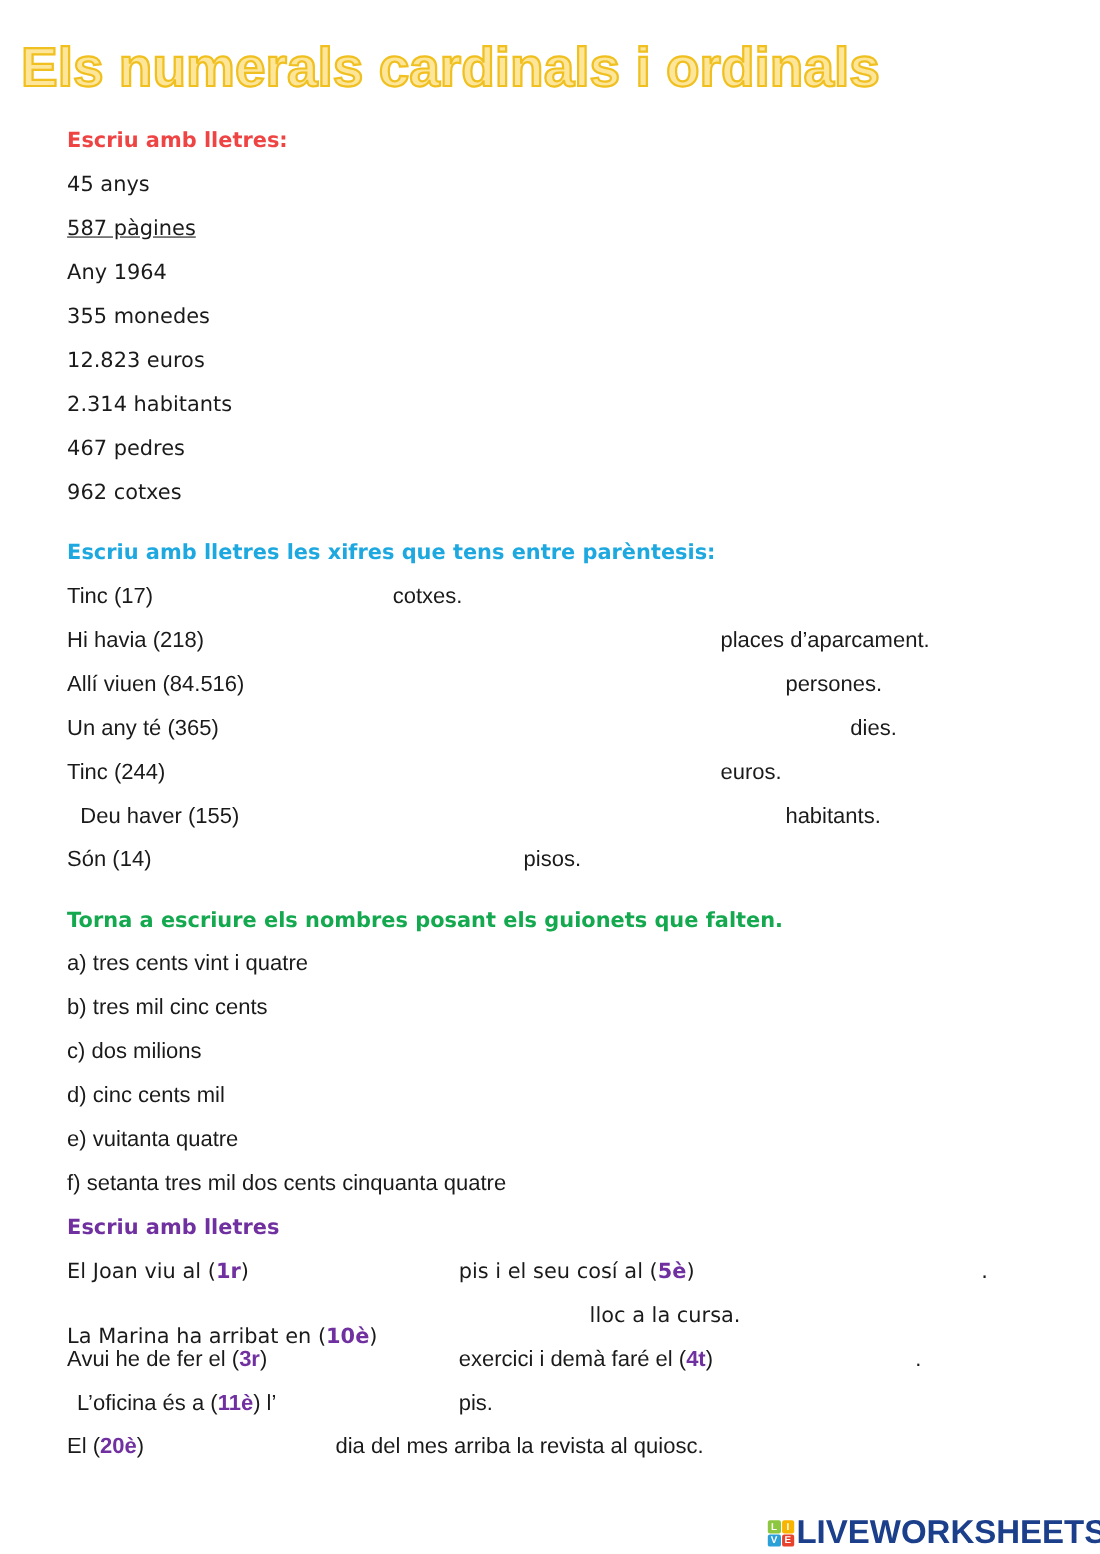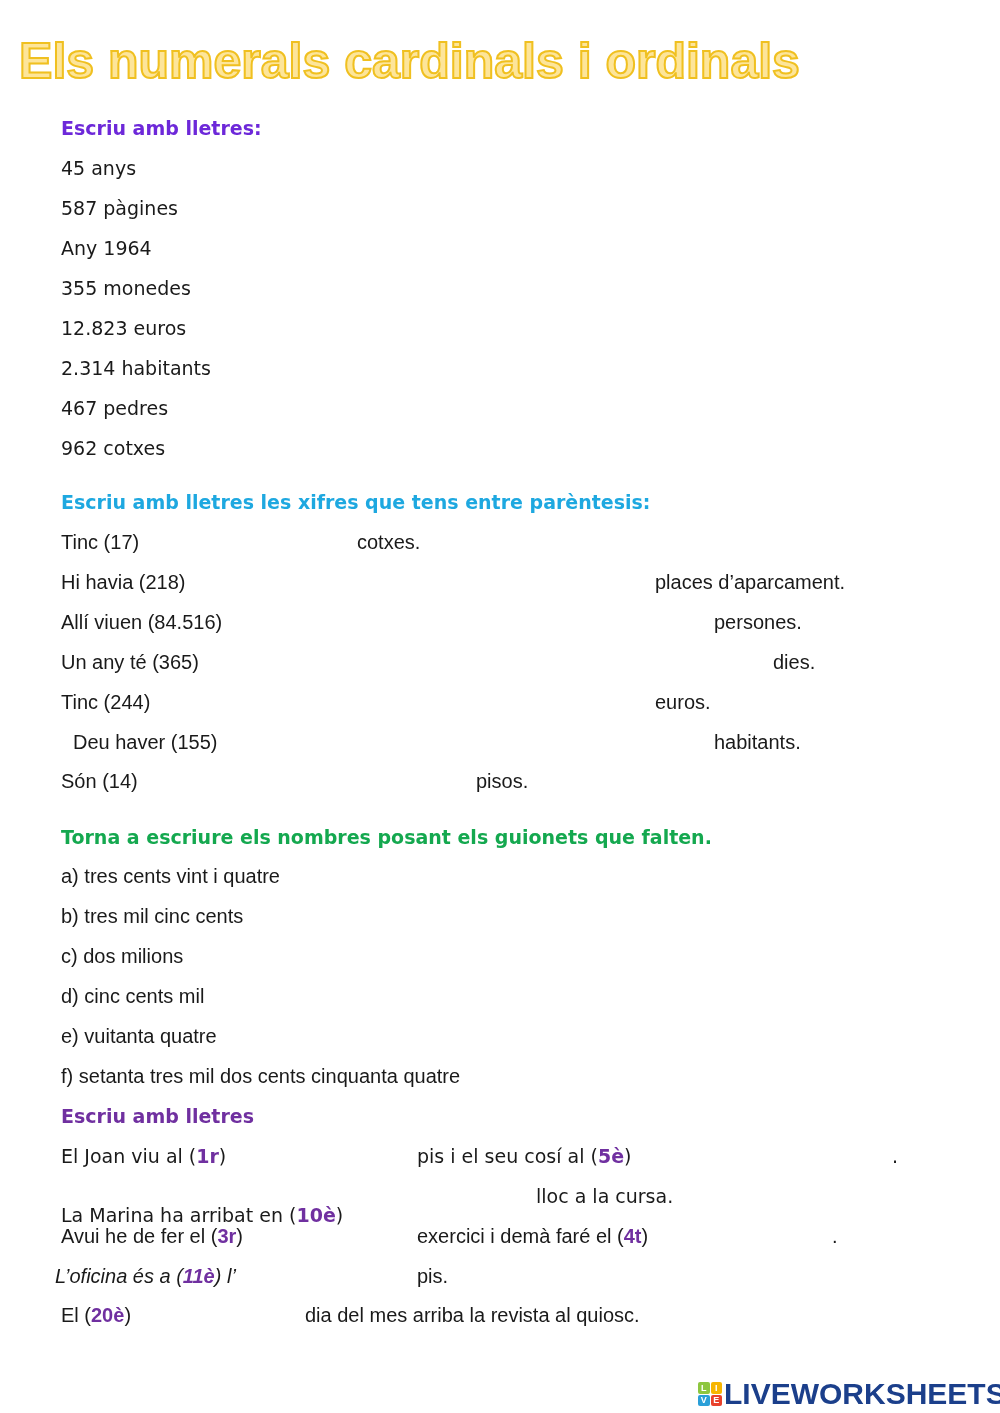--- a/index.html
+++ b/index.html
@@ -14,21 +14,21 @@
       font-family: "Liberation Sans", sans-serif; font-weight: bold;
       font-size: 50px; letter-spacing: 0px;
       color: #fde59a;
       -webkit-text-stroke: 2px #f0c020;
       line-height: 1;
     }
     .line {
       position: absolute; left: 61px; font-size: 19px; line-height: 24px; white-space: nowrap;
     }
     .heading { font-weight: bold; font-size: 19px; }
-    .h-red { color: #6d28d9; }
+    .h-red { color: #ef4444; }
     .h-blue { color: #1ea8e0; }
     .h-green { color: #14a84f; }
     .h-purple { color: #7030a0; }
     .abs { position: absolute; font-size: 19px; line-height: 24px; white-space: nowrap; }
     .absn { position: absolute; font-family: "Liberation Sans", sans-serif; font-size: 20px; line-height: 24px; white-space: nowrap; }
     .ord { color: #7030a0; font-weight: bold; }
     .blank {
       position: absolute; height: 26px; background: transparent; border: none;
     }
     .logo {
@@ -45,21 +45,21 @@
       font-family: "Liberation Sans", sans-serif; font-weight: bold; font-size: 30px; color: #1b3f8b; letter-spacing: 0px;
     }
   </style>
 </head>
 <body>
 
 <div class="title">Els numerals cardinals i ordinals</div>
 
 <div class="line heading h-red" style="top:116px;">Escriu amb lletres:</div>
 <div class="line" style="top:156px;">45 anys</div>
-<div class="line" style="top:196px;">587 pàgines</div>
+<div class="line" style="top:196px;text-decoration:underline;">587 pàgines</div>
 <div class="line" style="top:236px;">Any 1964</div>
 <div class="line" style="top:276px;">355 monedes</div>
 <div class="line" style="top:316px;">12.823 euros</div>
 <div class="line" style="top:356px;">2.314 habitants</div>
 <div class="line" style="top:396px;">467 pedres</div>
 <div class="line" style="top:436px;">962 cotxes</div>
 <input class="blank" style="left: 260px; top: 155px; width: 640px;">
 <input class="blank" style="left: 260px; top: 195px; width: 640px;">
 <input class="blank" style="left: 260px; top: 235px; width: 640px;">
 <input class="blank" style="left: 260px; top: 275px; width: 640px;">
@@ -123,21 +123,21 @@
 <div class="abs" style="left:61px;top:1184px;margin-top:19px;"><span>La Marina ha arribat en (</span><span class="ord">10è</span><span>)</span></div>
 <input class="blank" style="left: 370px; top: 1183px; width: 160px;">
 <div class="abs" style="left:536px;top:1184px;">lloc a la cursa.</div>
 
 <div class="absn" style="left:61px;top:1224px;"><span>Avui he de fer el (</span><span class="ord">3r</span><span>)</span></div>
 <input class="blank" style="left: 280px; top: 1223px; width: 130px;">
 <div class="absn" style="left:417px;top:1224px;"><span>exercici i demà faré el (</span><span class="ord">4t</span><span>)</span></div>
 <input class="blank" style="left: 695px; top: 1223px; width: 132px;">
 <div class="absn" style="left:832px;top:1224px;">.</div>
 
-<div class="absn" style="left:55px;top:1264px;font-style:italic;"><span>L’oficina és a (</span><span class="ord">11è</span><span>) l’</span></div>
+<div class="absn" style="left:70px;top:1264px;"><span>L’oficina és a (</span><span class="ord">11è</span><span>) l’</span></div>
 <input class="blank" style="left: 280px; top: 1263px; width: 130px;">
 <div class="absn" style="left:417px;top:1264px;">pis.</div>
 
 <div class="absn" style="left:61px;top:1303px;"><span>El (</span><span class="ord">20è</span><span>)</span></div>
 <input class="blank" style="left: 152px; top: 1302px; width: 145px;">
 <div class="absn" style="left:305px;top:1303px;">dia del mes arriba la revista al quiosc.</div>
 
 <div class="logo">
   <div class="logo-grid">
     <span style="background:#8dc63f;">L</span>

